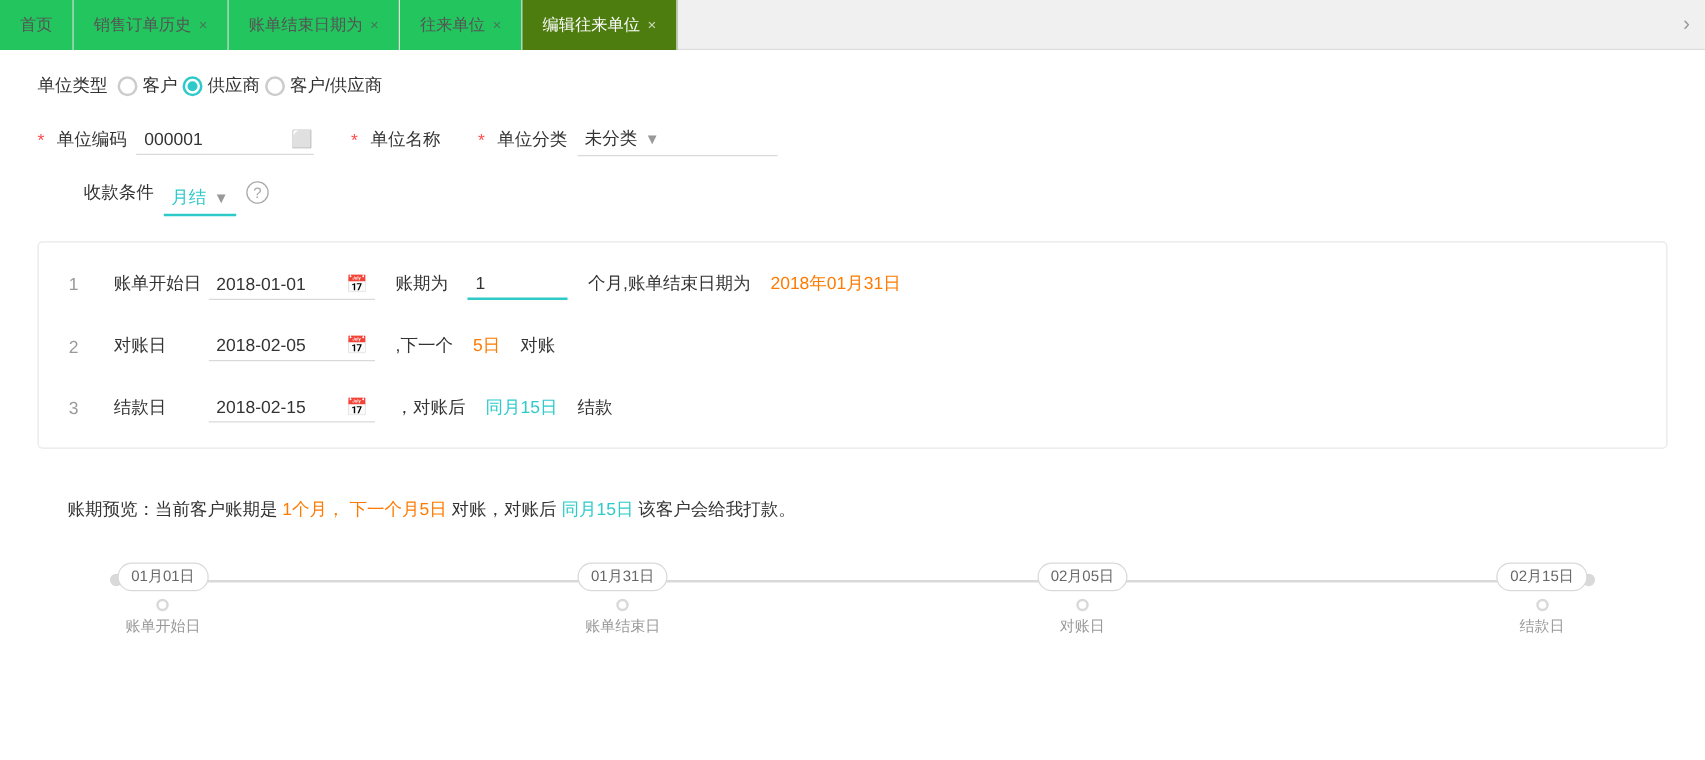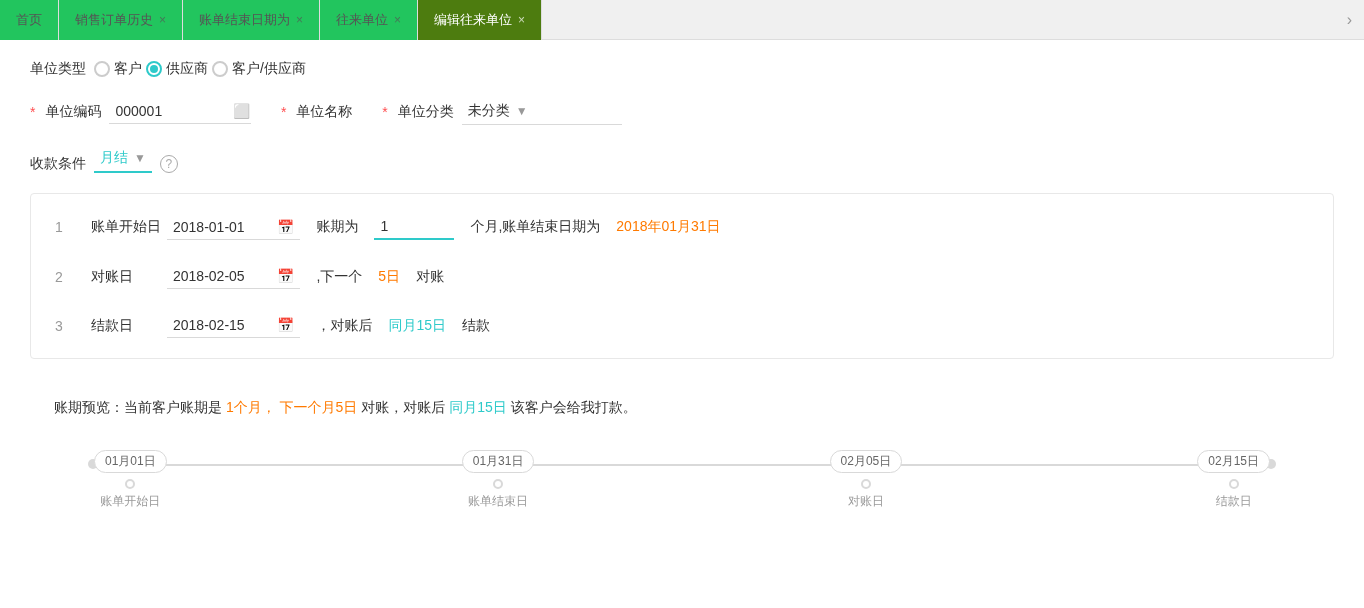--- a/index.html
+++ b/index.html
@@ -139,23 +139,24 @@
       gap: 6px;
       cursor: pointer;
       min-width: 120px;
     }
     .select-value { color: #333; }
     .select-arrow { color: #999; font-size: 12px; }
 
     
     .collect-row {
       display: flex;
-      align-items: flex-end;
+      align-items: flex-start;
       gap: 8px;
       margin-bottom: 20px;
+      margin-left: 37px;
     }
     .collect-label { color: #333; }
     .collect-select {
       display: flex;
       align-items: center;
       border-bottom: 2px solid #2ecaca;
       padding: 4px 6px;
       gap: 6px;
       cursor: pointer;
       color: #2ecaca;

